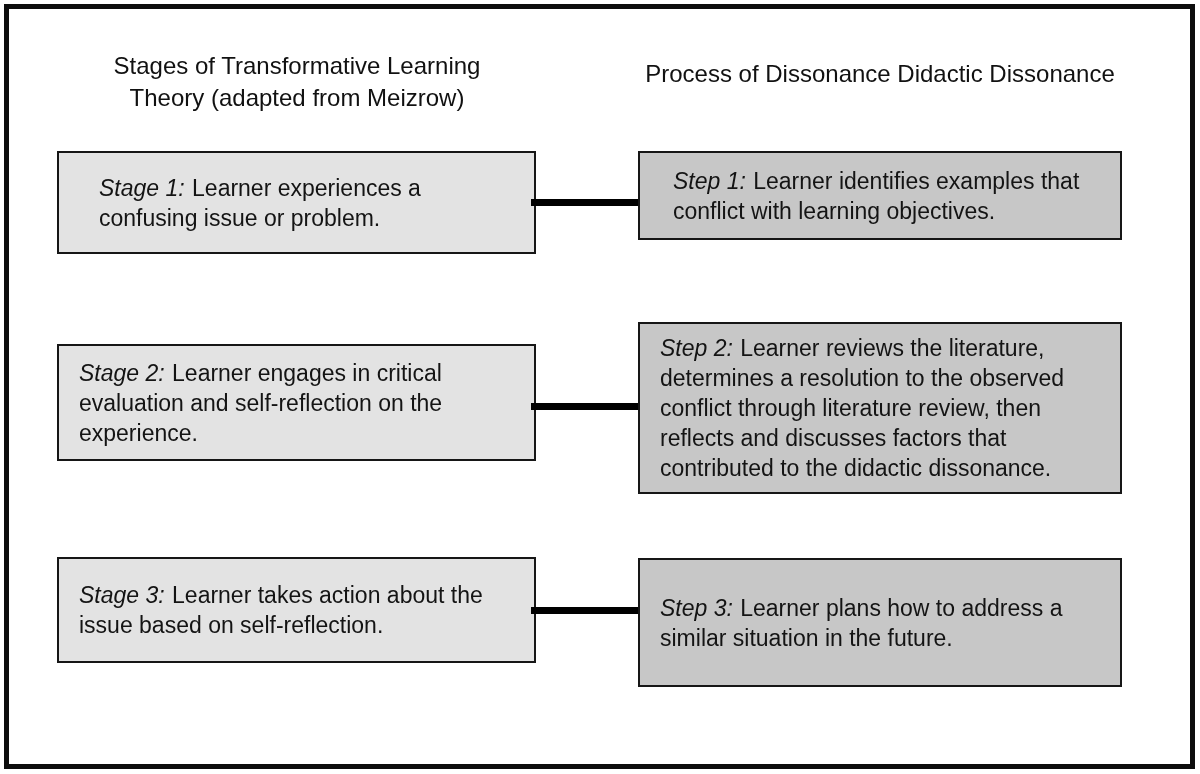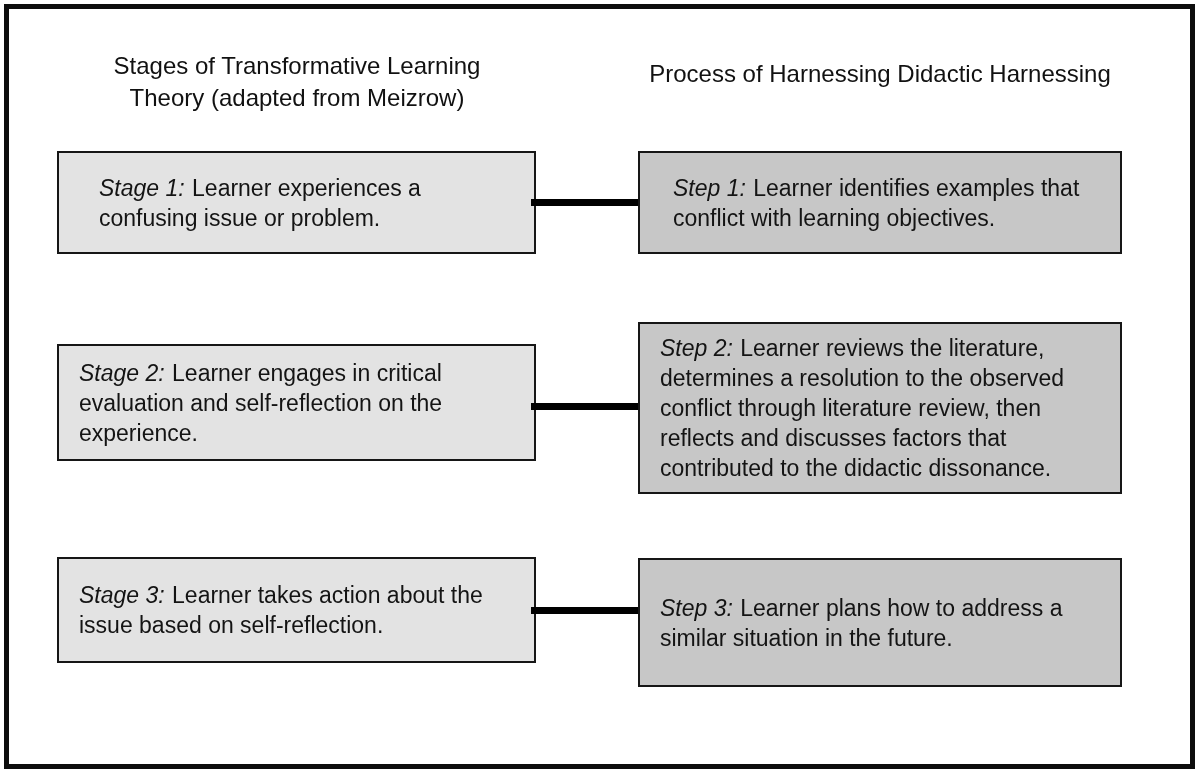--- a/index.html
+++ b/index.html
@@ -48,21 +48,21 @@
   }
   .box-left {
     left: 57px; width: 479px;
     background: var(--left-box-fill, #e3e3e3);
   }
   .box-right {
     left: 638px; width: 484px;
     background: var(--right-box-fill, #c7c7c7);
   }
   .r1l { top: 151px; height: 103px; padding-left: 40px; }
-  .r1r { top: 151px; height: 103px; padding-left: 33px; }
+  .r1r { top: 151px; height: 89px; padding-left: 33px; }
   .r2l { top: 344px; height: 117px; }
   .r2r { top: 322px; height: 172px; }
   .r3l { top: 557px; height: 106px; }
   .r3r { top: 558px; height: 129px; }
   .lbl {
     font-style: italic;
     margin-right: 0.32em;
   }
   .connector {
     position: absolute;
@@ -73,21 +73,21 @@
   .c2 { left: 531px; top: 403px; width: 112px; }
   .c3 { left: 531px; top: 607px; width: 112px; }
 </style>
 </head>
 <body style="background: rgb(255, 255, 255);">
 
 <div class="frame"></div>
 
 <div class="header header-left">Stages of Transformative Learning Theory (adapted from Meizrow)</div>
 
-<div class="header header-right">Process of Harnessing Didactic Harnessing</div>
+<div class="header header-right">Process of Dissonance Didactic Dissonance</div>
 
 <div class="box box-left r1l">
   <div><span class="lbl">Stage 1:</span><span>Learner experiences a confusing issue or problem.</span></div>
 </div>
 <div class="connector c1"></div>
 <div class="box box-right r1r">
   <div><span class="lbl">Step 1:</span><span>Learner identifies examples that conflict with learning objectives.</span></div>
 </div>
 
 <div class="box box-left r2l">

